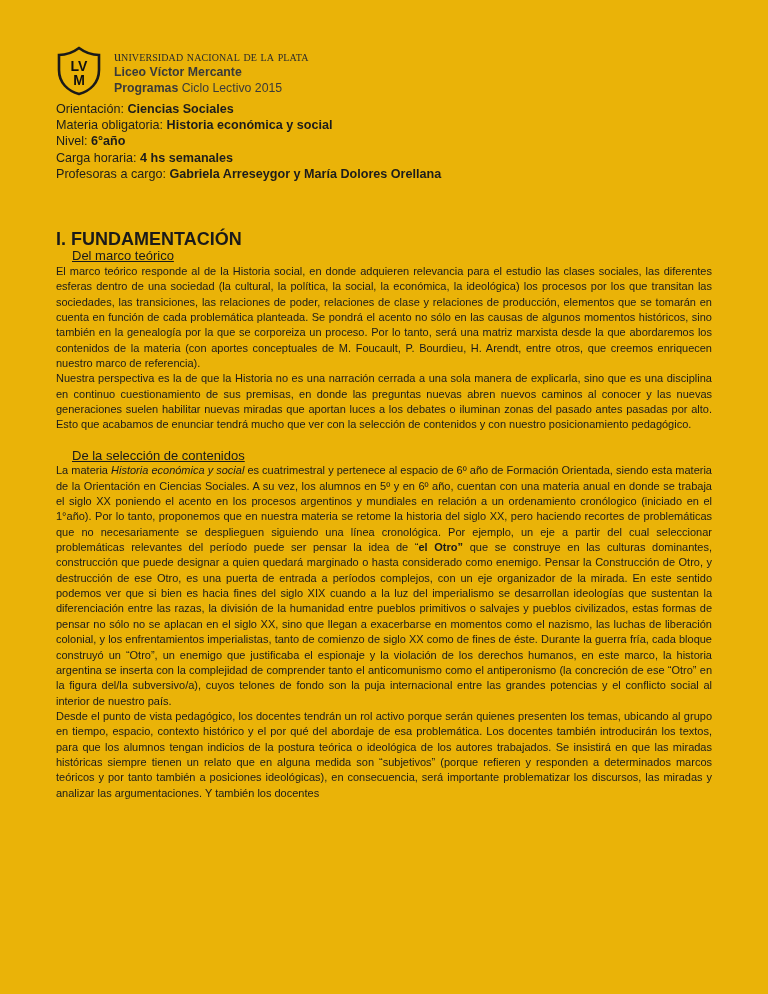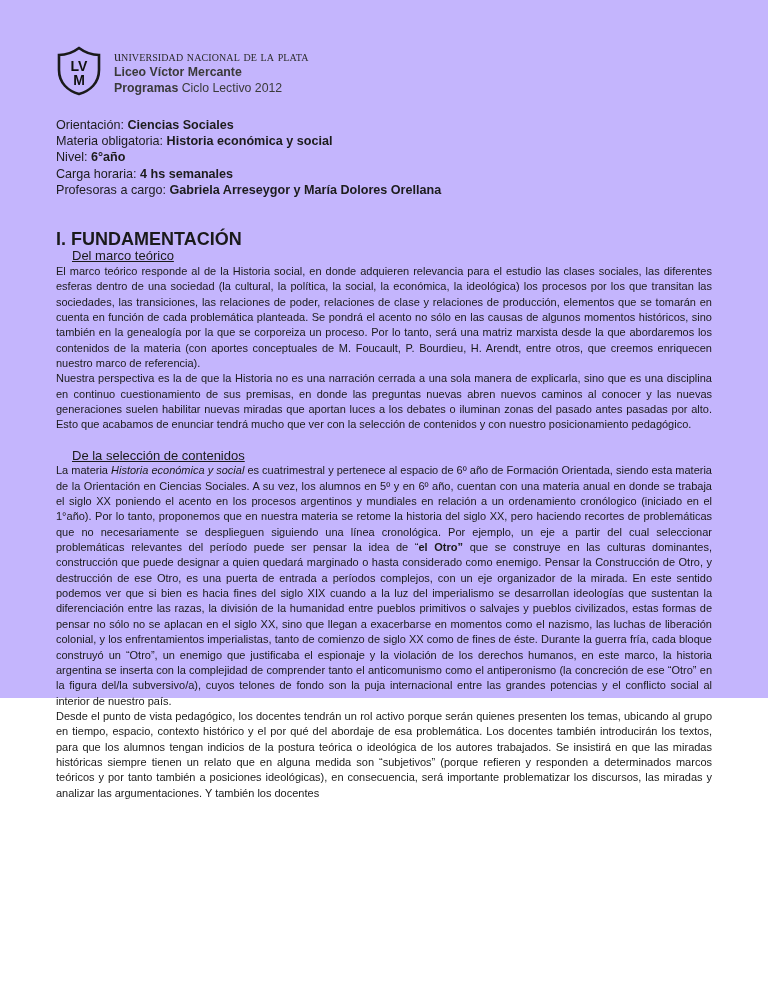--- a/index.html
+++ b/index.html
@@ -12,22 +12,22 @@
     width: 768px;
     height: 994px;
     overflow: hidden;
     font-family: "Liberation Sans", sans-serif;
     color: #1a1a1a;
     -webkit-font-smoothing: antialiased;
   }
   .page {
     position: relative;
     width: 768px;
-    height: 698px;
-    background: #c4b5fd;
+    height: 994px;
+    background: #eab308;
     box-sizing: border-box;
   }
 
   
   .letterhead {
     position: absolute;
     left: 56px;
     top: 46px;
     display: flex;
     align-items: flex-start;
@@ -65,21 +65,21 @@
     line-height: 16px;
     color: #3a3a3a;
     white-space: nowrap;
   }
   .lh-line3 b { font-weight: 700; }
 
   
   .meta {
     position: absolute;
     left: 56px;
-    top: 117px;
+    top: 101px;
     width: 660px;
   }
   .meta-row {
     font-size: 12.6px;
     line-height: 16.2px;
     color: #1c1c1c;
     white-space: nowrap;
   }
   .meta-row .val { font-weight: 700; }
 
@@ -124,21 +124,21 @@
     <div class="logo-shield">
       <svg viewBox="0 0 46 50" width="46" height="50" aria-hidden="true">
         <path d="M23 2 C15 8, 8 9, 3 9 L3 24 C3 37, 12 45, 23 48 C34 45, 43 37, 43 24 L43 9 C38 9, 31 8, 23 2 Z" fill="none" stroke="#1a1a1a" stroke-width="2.6"></path>
         <text x="23" y="25" text-anchor="middle" font-family="Liberation Sans, sans-serif" font-size="14" font-weight="bold" fill="#111">LV</text>
         <text x="23" y="39" text-anchor="middle" font-family="Liberation Sans, sans-serif" font-size="14" font-weight="bold" fill="#111">M</text>
       </svg>
     </div>
     <div class="letterhead-text">
       <div class="lh-line1">Universidad Nacional de La Plata</div>
       <div class="lh-line2">Liceo Víctor Mercante</div>
-      <div class="lh-line3"><b>Programas</b><span> Ciclo Lectivo 2012</span></div>
+      <div class="lh-line3"><b>Programas</b><span> Ciclo Lectivo 2015</span></div>
     </div>
   </div>
 
   <div class="meta">
     <div class="meta-row"><span>Orientación: </span><span class="val">Ciencias Sociales</span></div>
     <div class="meta-row"><span>Materia obligatoria: </span><span class="val">Historia económica y social</span></div>
     <div class="meta-row"><span>Nivel: </span><span class="val">6°año</span></div>
     <div class="meta-row"><span>Carga horaria: </span><span class="val">4 hs semanales</span></div>
     <div class="meta-row"><span>Profesoras a cargo: </span><span class="val">Gabriela Arreseygor y María Dolores Orellana</span></div>
   </div>

